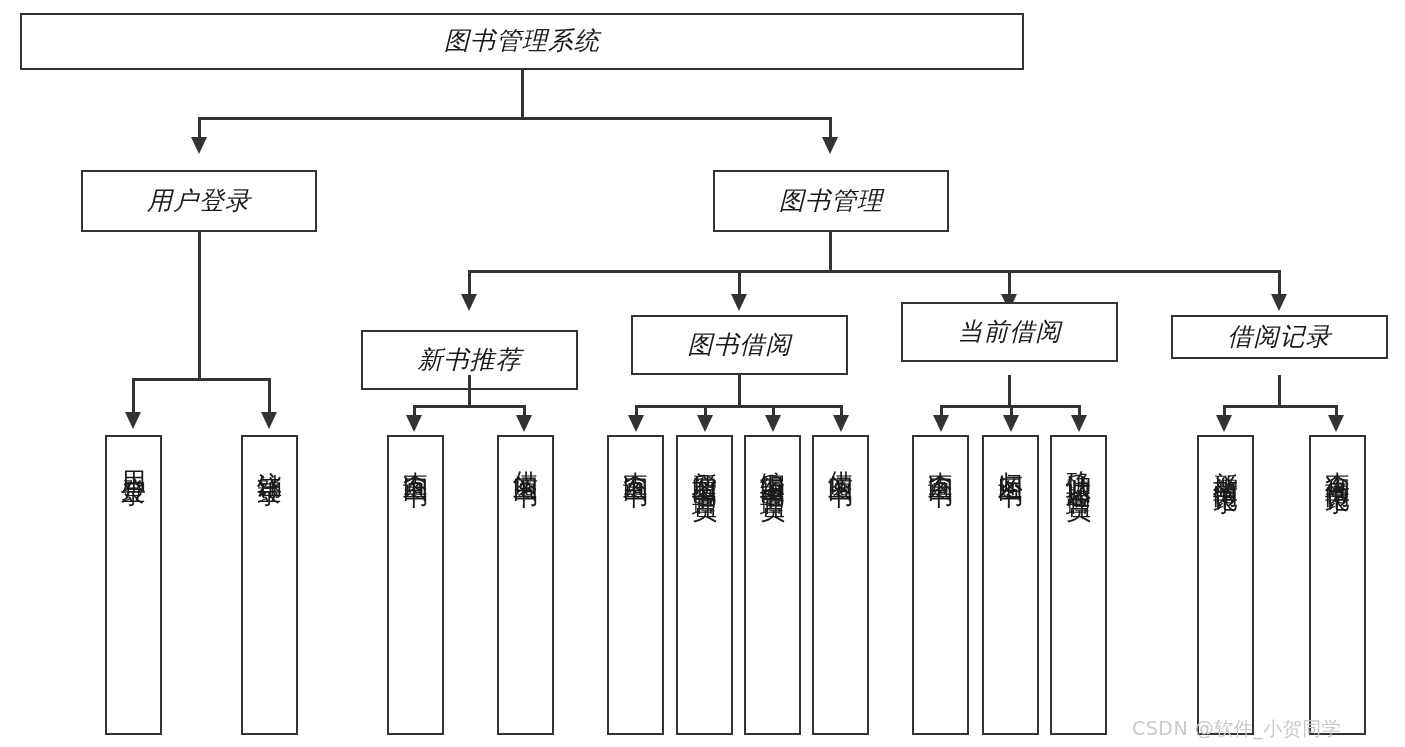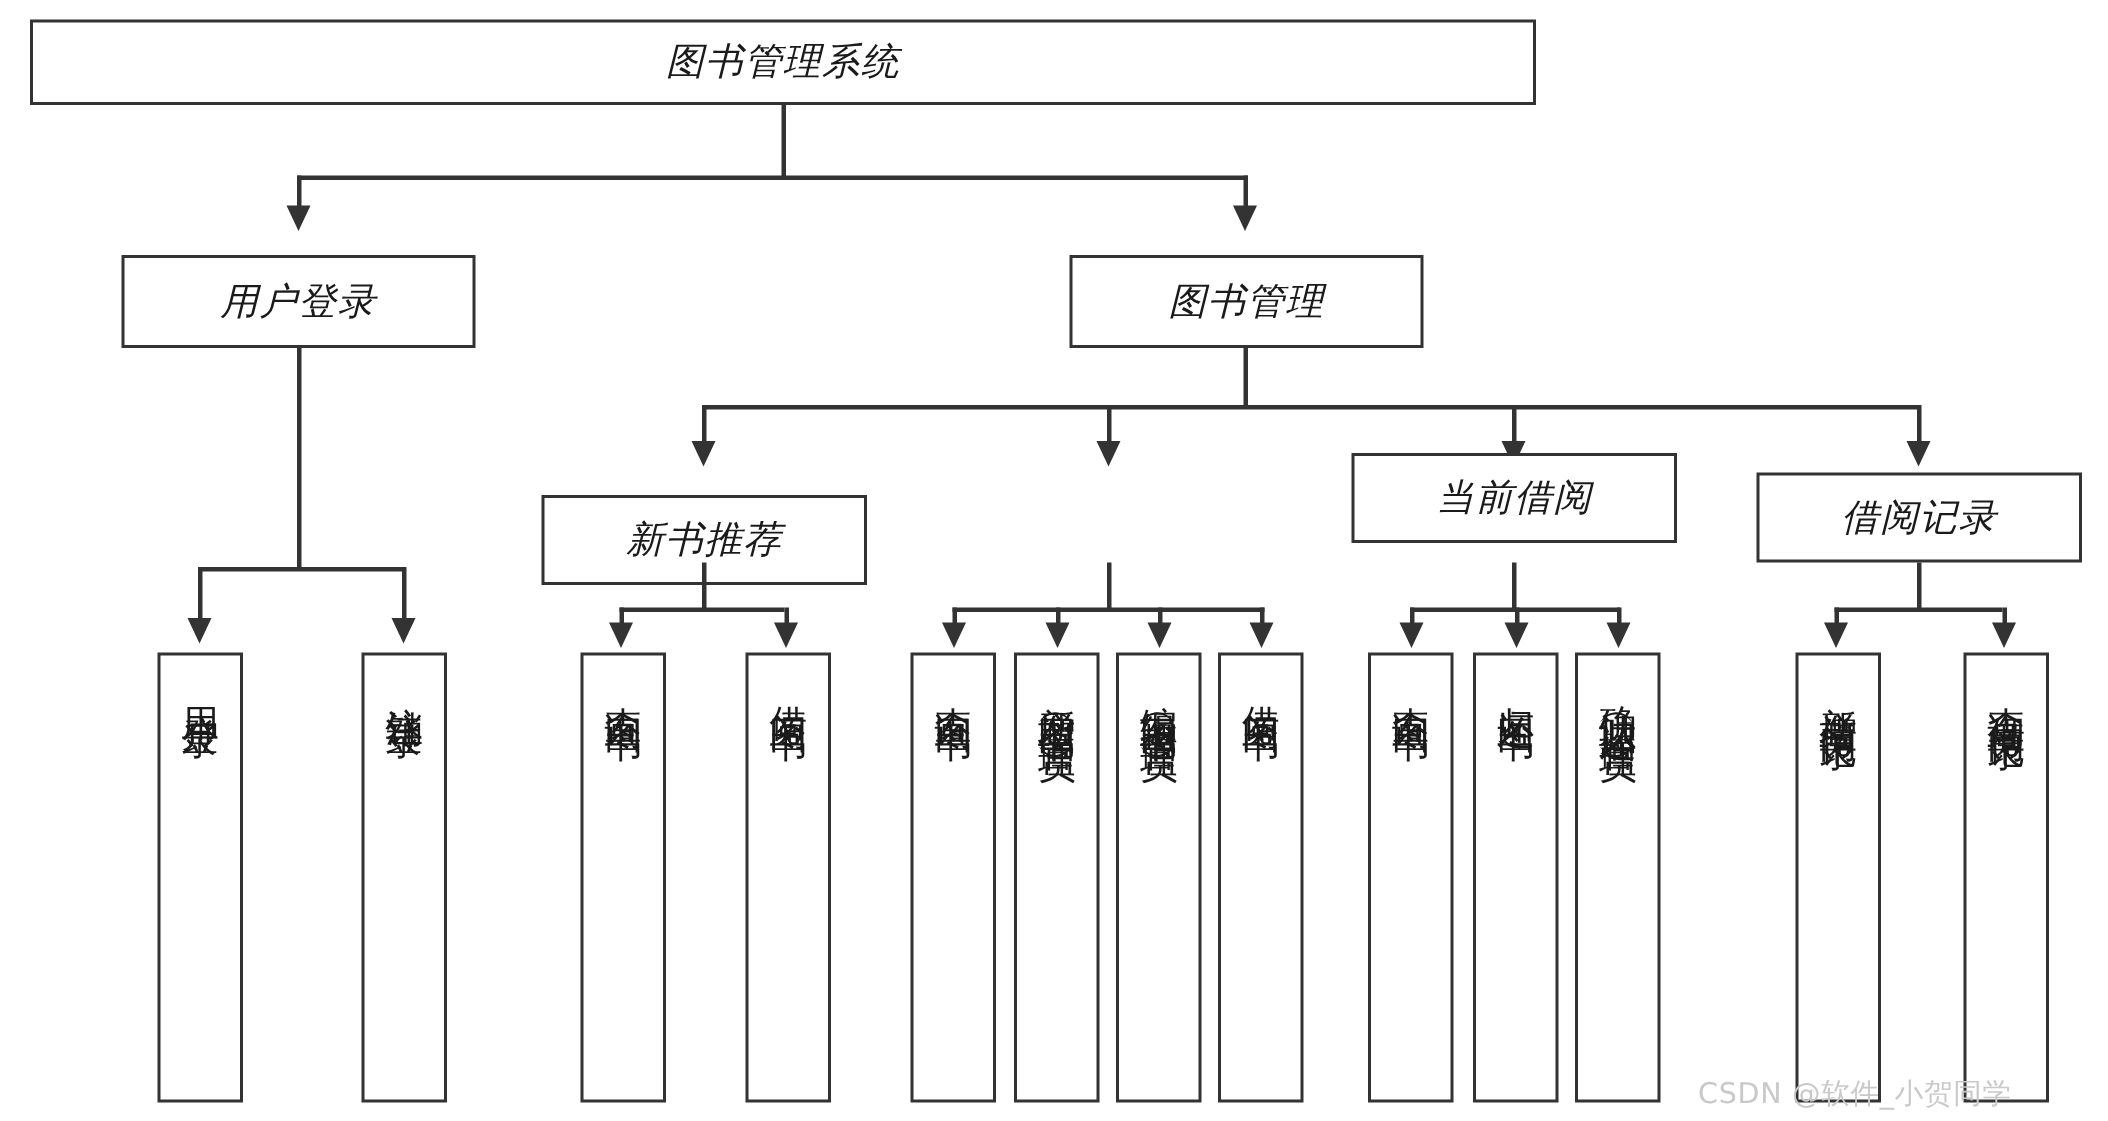--- a/index.html
+++ b/index.html
@@ -126,24 +126,27 @@
   <div class="edge v" style="left:1008px; top:270px; height:26px;"></div>
   <div class="edge v" style="left:1278px; top:270px; height:26px;"></div>
   <div class="arrow" style="left:461px; top:294px;"></div>
   <div class="arrow" style="left:731px; top:294px;"></div>
   <div class="arrow" style="left:1001px; top:294px;"></div>
   <div class="arrow" style="left:1271px; top:294px;"></div>
 
   <div class="node horiz" style="left:361px; top:330px; width:217px; height:60px;">
     <span class="label">新书推荐</span>
   </div>
+  <div class="node horiz" style="left:631px; top:315px; width:217px; height:60px;">
+    <span class="label">图书借阅</span>
+  </div>
   <div class="node horiz" style="left:901px; top:302px; width:217px; height:60px;">
     <span class="label">当前借阅</span>
   </div>
-  <div class="node horiz" style="left:1171px; top:315px; width:217px; height:60px;">
+  <div class="node horiz" style="left:1171px; top:315px; width:217px; height:44px;">
     <span class="label">借阅记录</span>
   </div>
 
   <div class="edge v" style="left:468px; top:375px; height:32px;"></div>
   <div class="edge h" style="left:413px; top:405px; width:110px;"></div>
   <div class="edge v" style="left:413px; top:405px; height:12px;"></div>
   <div class="edge v" style="left:523px; top:405px; height:12px;"></div>
   <div class="arrow" style="left:406px; top:415px;"></div>
   <div class="arrow" style="left:516px; top:415px;"></div>
 

